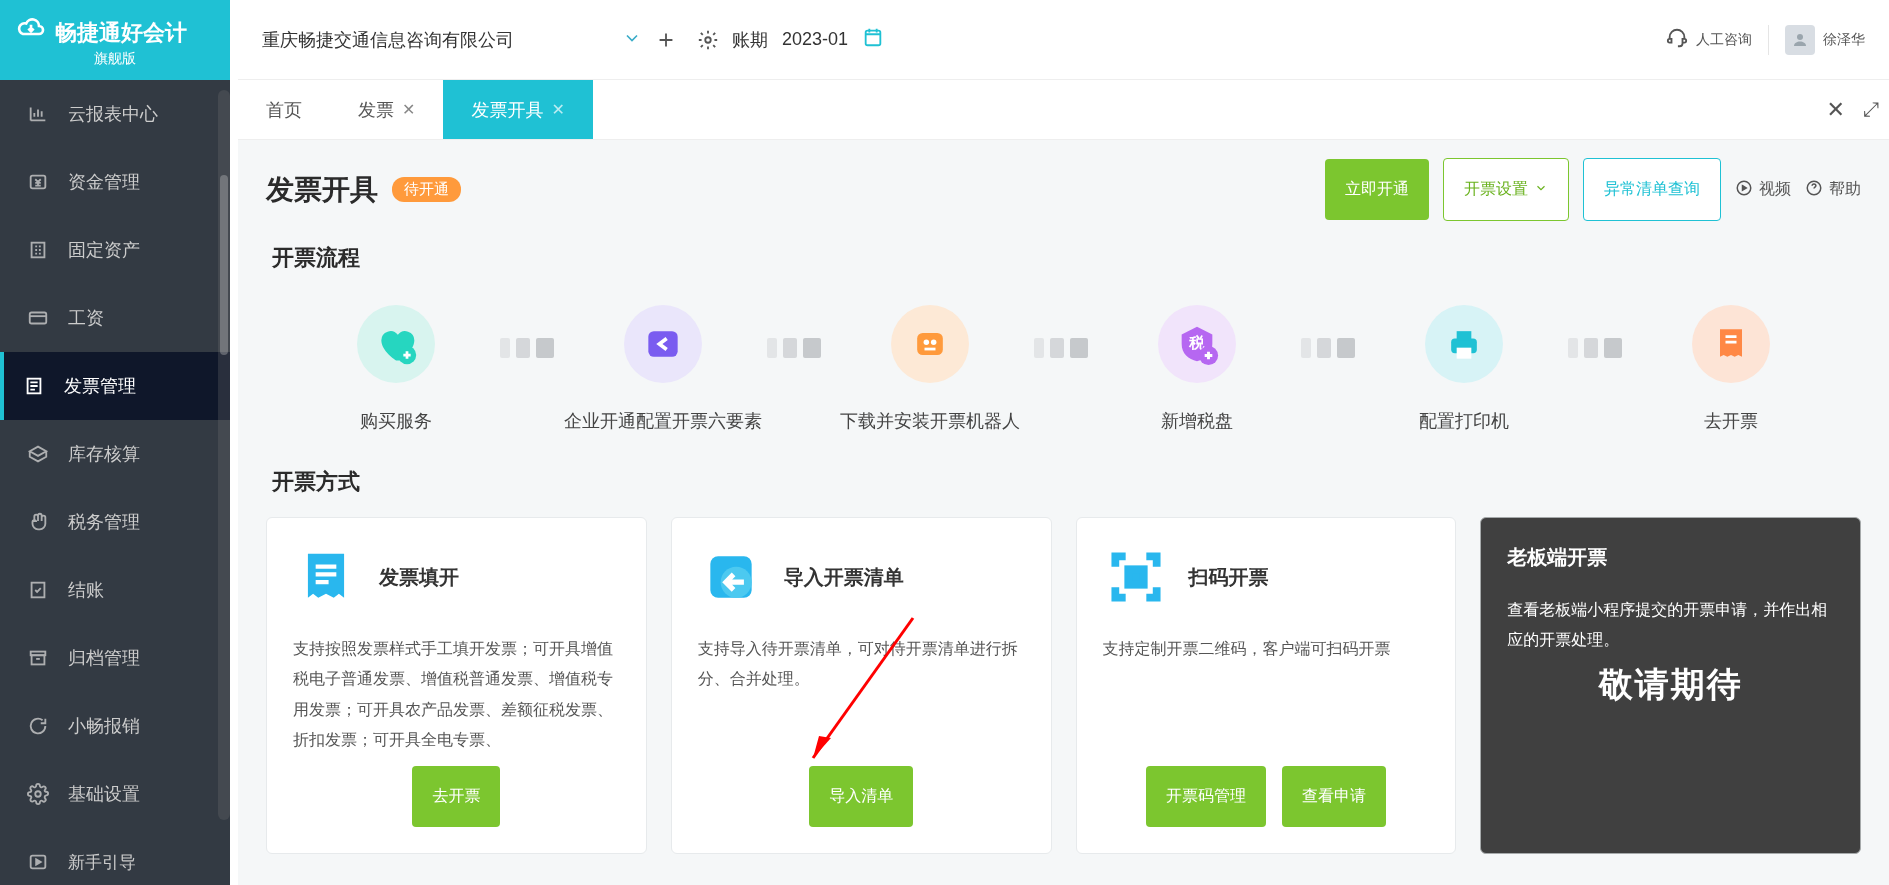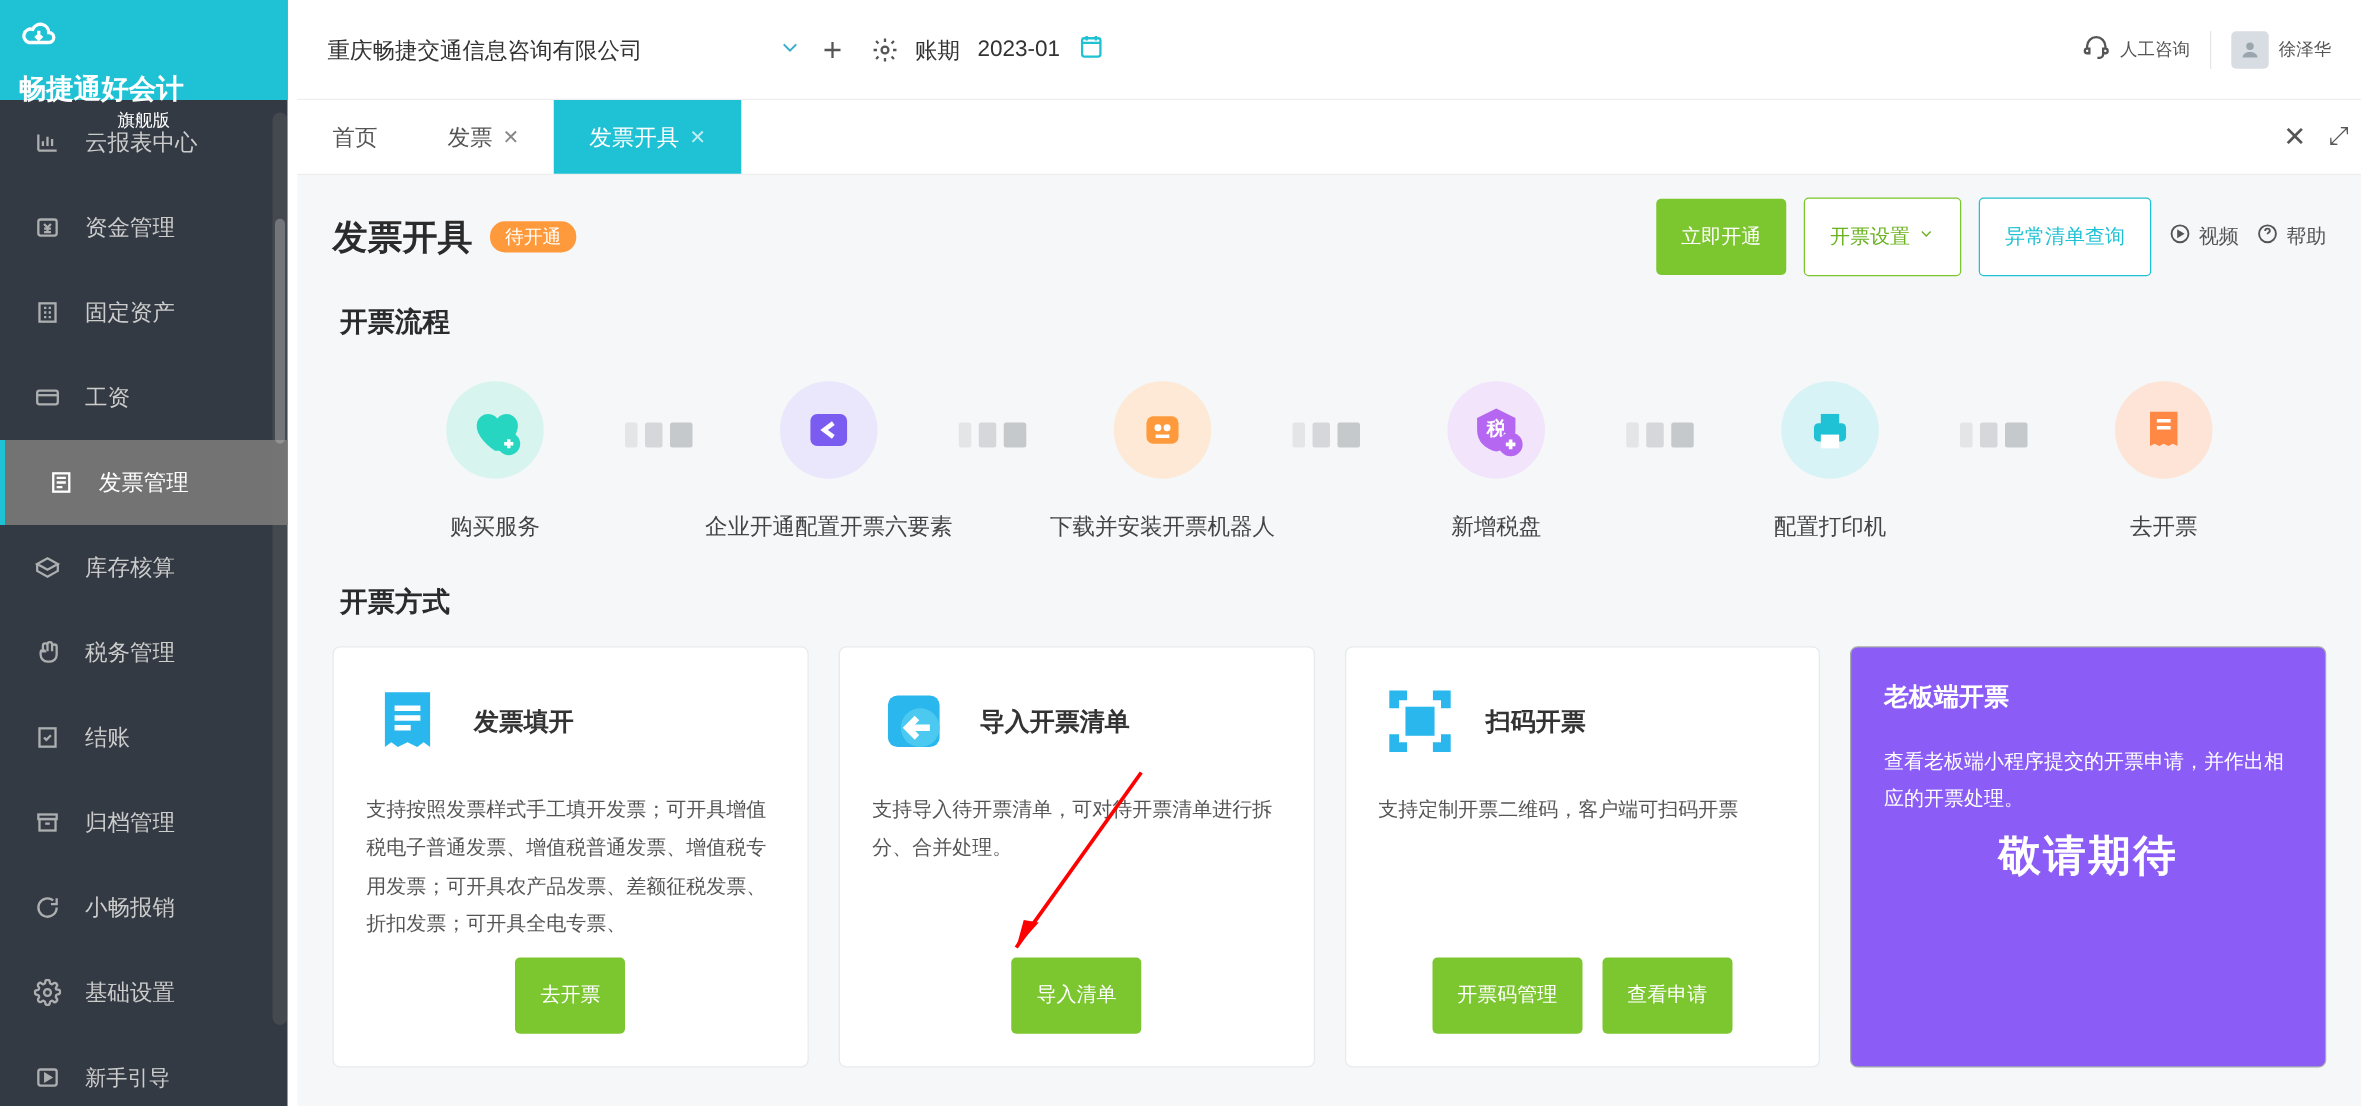--- a/index.html
+++ b/index.html
@@ -1,25 +1,25 @@
 <!DOCTYPE html>
 <html><head>
 <meta charset="utf-8">
 <style>
   * { box-sizing: border-box; margin: 0; padding: 0; }
   body { font-family: "Microsoft YaHei", Arial, sans-serif; font-size: 14px; color: #333; background: #fff; width: 1889px; height: 885px; overflow: hidden; position: relative; }
   
   
   .sidebar { position: absolute; left: 0; top: 0; width: 230px; height: 885px; background: #333a43; color: #bbb; }
   .logo { background: #1fc1d4; height: 80px; padding: 10px 15px; color: #fff; }
-  .logo-main { display: flex; align-items: flex-start; gap: 8px; font-size: 22px; font-weight: bold; flex-direction: column; }
+  .logo-main { display: flex; align-items: flex-end; gap: 8px; font-size: 22px; font-weight: bold; }
   .logo-sub { font-size: 14px; margin-top: 2px; text-align: center; }
   .nav { padding-top: 0; }
   .nav-item { display: flex; align-items: center; gap: 18px; height: 68px; padding: 0 26px; cursor: pointer; color: #ccc; font-size: 18px; }
-  .nav-item.active { background: #737373; color: #fff; border-left: 4px solid #1fc1d4; padding-left: 33px; }
+  .nav-item.active { background: #0f172a; color: #fff; border-left: 4px solid #1fc1d4; padding-left: 18px; }
   .nav-icon { width: 24px; height: 24px; display: flex; align-items: center; justify-content: center; opacity: 0.8; }
   .nav-item.active .nav-icon { opacity: 1; }
   .nav-item.bottom { font-size: 17px; }
   
   .side-scroll { position: absolute; right: 0; top: 90px; width: 12px; height: 730px; background: rgba(120,120,120,0.25); border-radius: 6px; }
   .side-scroll-thumb { position: absolute; top: 85px; left: 2px; width: 8px; height: 180px; background: rgba(200,200,200,0.35); border-radius: 4px; }
   
   
   .header { position: absolute; left: 238px; top: 0; right: 0; height: 80px; display: flex; align-items: center; padding: 0 24px; border-bottom: 1px solid #eee; gap: 6px; }
   .company-select { display: flex; align-items: center; gap: 12px; width: 380px; justify-content: space-between; }
@@ -58,21 +58,21 @@
   .process { display: flex; align-items: flex-start; justify-content: space-between; padding: 12px 30px 12px 30px; }
   .pstep { display: flex; flex-direction: column; align-items: center; gap: 26px; width: 200px; }
   .pcircle { width: 78px; height: 78px; border-radius: 50%; display: flex; align-items: center; justify-content: center; }
   .plabel { font-size: 18px; color: #444; text-align:center; }
   .parrow { width: 60px; height: 30px; display:flex; gap:6px; align-items:center; margin-top:28px; }
   .pbar { width:10px; height:20px; border-radius:2px; }
   
   
   .cards { display: flex; gap: 24px; padding: 0 0 0 0; }
   .card { background: #fff; border: 1px solid #e7eaec; border-radius: 6px; width: 400px; padding: 26px 26px 26px 26px; display: flex; flex-direction: column; position: relative; min-height: 295px; }
-  .card.disabled { background: #8b5cf6; border-color: #a6aaab; }
+  .card.disabled { background: #404040; border-color: #a6aaab; }
   .card-head { display: flex; align-items: center; gap: 20px; margin-bottom: 24px; }
   .card-icon { width: 66px; height: 66px; border-radius: 6px; display:flex; align-items:center; justify-content:center; }
   .card-title { font-size: 20px; font-weight: 600; }
   .card-desc { font-size: 16px; line-height: 1.9; color: #555; flex: 1; }
   .card.disabled .card-title { color:#fff; }
   .card.disabled .card-desc { color: #fff; }
   .card-actions { display: flex; gap: 16px; justify-content: center; margin-top: 10px; }
   .disabled-overlay { position:absolute; left:0; right:0; top:0; bottom:0; display:flex; align-items:center; justify-content:center; font-size:34px; font-weight:700; color:#fff; letter-spacing:2px; }
   
   

